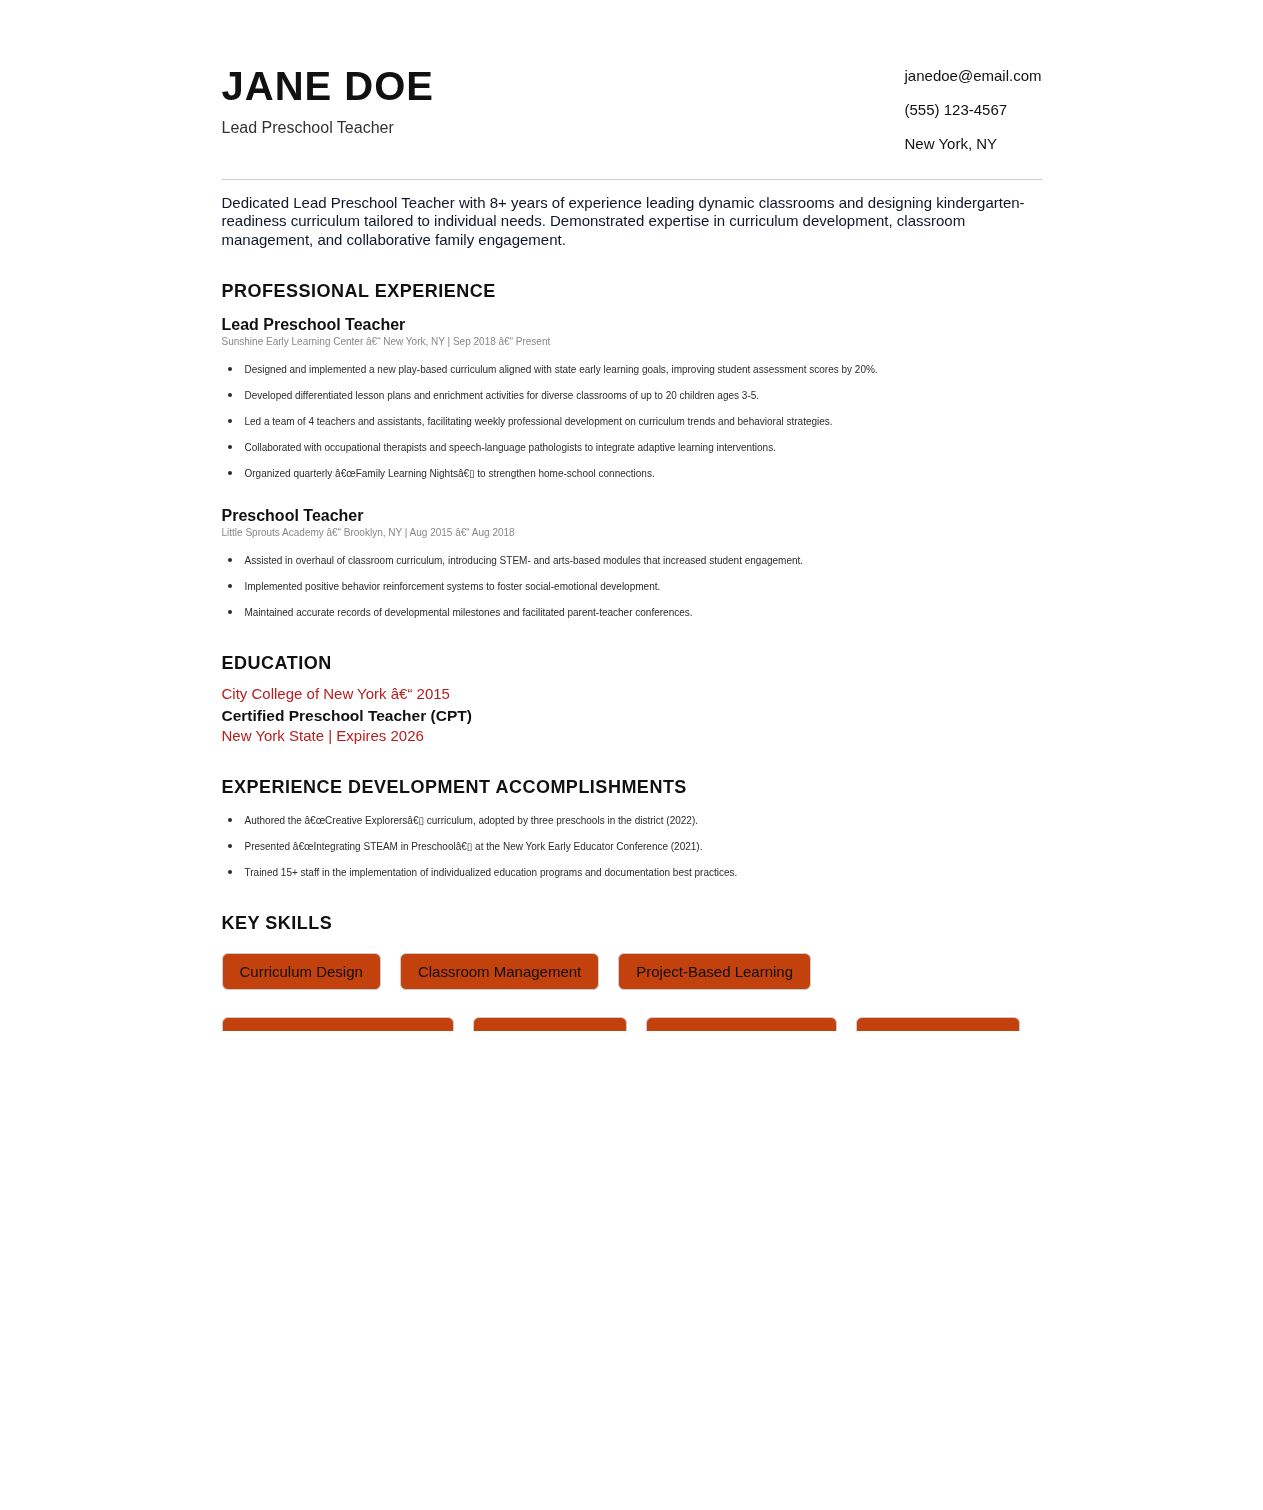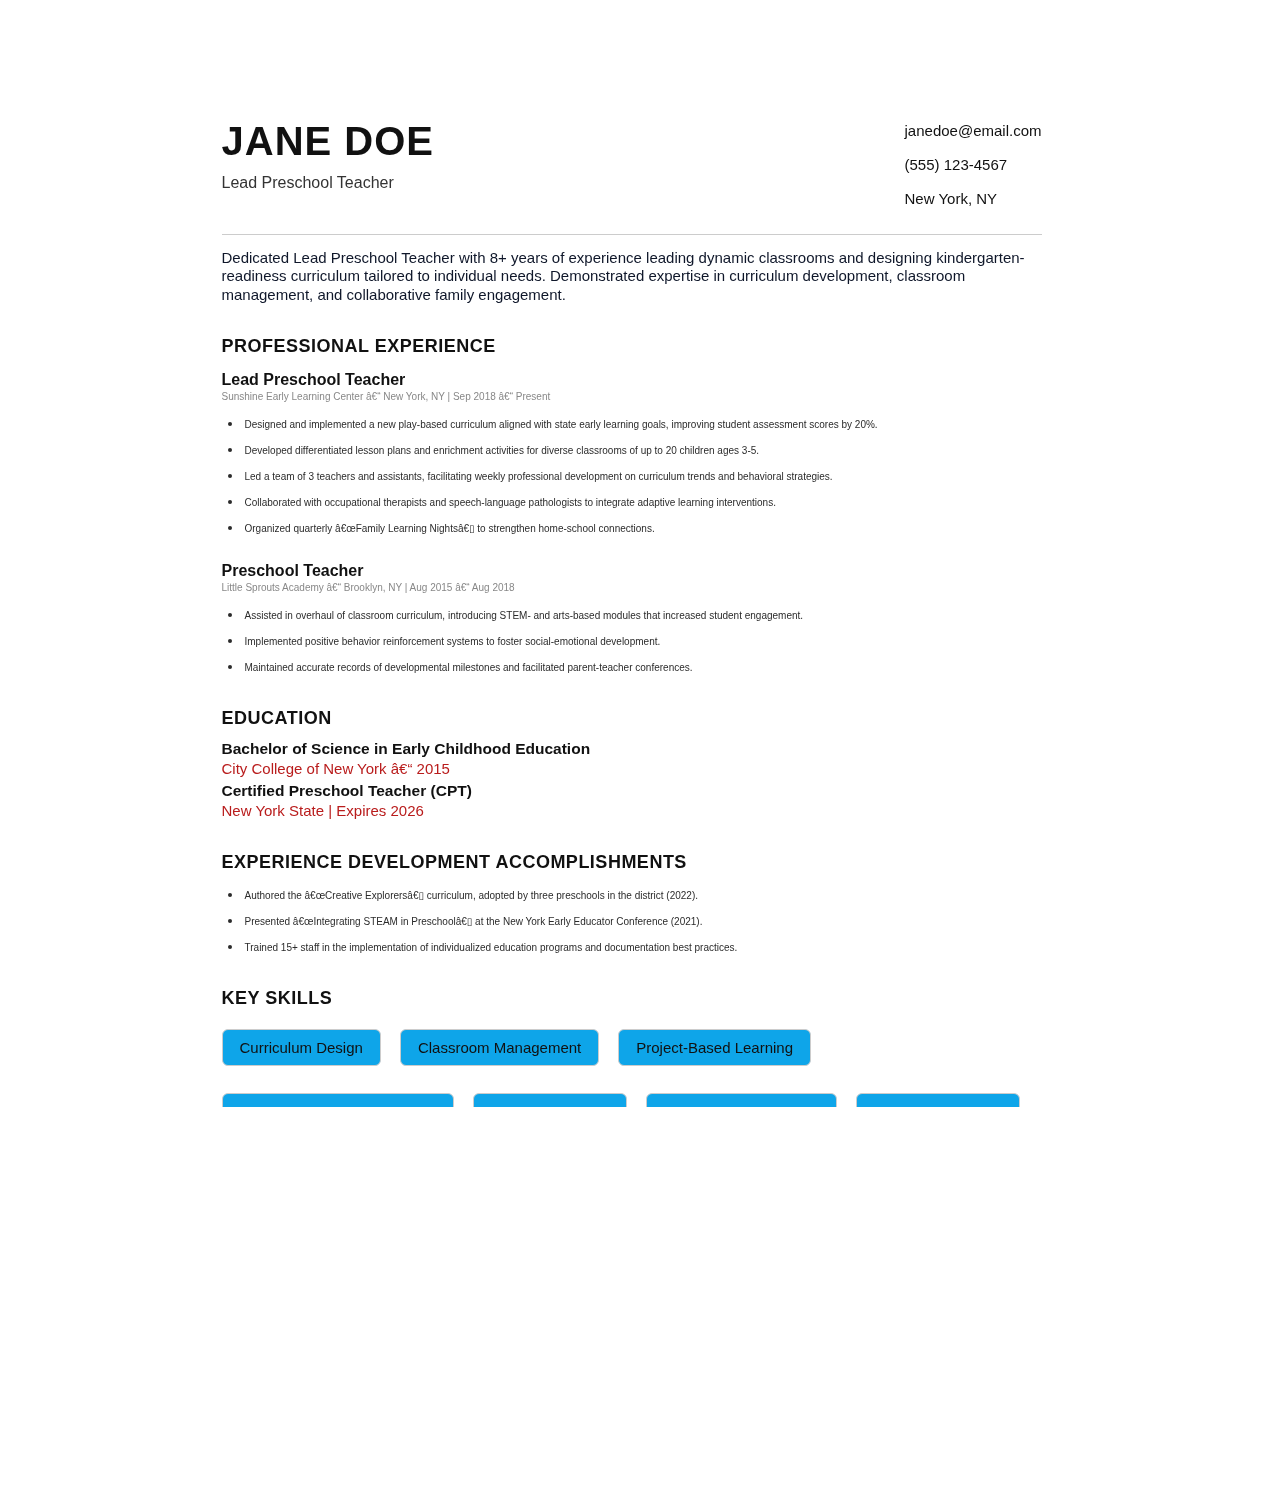--- a/index.html
+++ b/index.html
@@ -9,22 +9,22 @@
   }
   body {
     width: 1263px;
     height: 1510px;
     overflow: hidden;
     font-family: "Liberation Sans", "DejaVu Sans", sans-serif;
     color: #2b2b2b;
   }
   .page {
     width: 820px;
-    margin: 8px auto;
-    padding-top: 112px;
+    margin: 0 auto;
+    padding-top: 65px;
   }
   
   .header {
     display: flex;
     justify-content: space-between;
     align-items: flex-start;
   }
   .name {
     margin: 0;
     font-size: 40px;
@@ -116,21 +116,21 @@
 
   
   .chips-row {
     margin-top: 19px;
     display: flex;
     flex-wrap: wrap;
     gap: 19px;
   }
   .chip {
     box-sizing: border-box;
-    background: #0ea5e9;
+    background: #c2410c;
     border: 1px solid #cccccc;
     border-radius: 6px;
     padding: 8px 17px;
     font-size: 15px;
     line-height: 1.3;
     color: #111111;
     white-space: nowrap;
     height: 37px;
   }
   .chips-cutoff {
@@ -169,21 +169,21 @@
 
     <div class="job">
       <h3 class="job-title">Lead Preschool Teacher</h3>
       <div class="job-meta">Sunshine Early Learning Center â€“ New York, NY | Sep 2018 â€“ Present</div>
       <ul class="bullets">
 
           <li>Designed and implemented a new play-based curriculum aligned with state early learning goals, improving student assessment scores by 20%.</li>
 
           <li>Developed differentiated lesson plans and enrichment activities for diverse classrooms of up to 20 children ages 3-5.</li>
 
-          <li>Led a team of 3 teachers and assistants, facilitating weekly professional development on curriculum trends and behavioral strategies.</li>
+          <li>Led a team of 4 teachers and assistants, facilitating weekly professional development on curriculum trends and behavioral strategies.</li>
 
           <li>Collaborated with occupational therapists and speech-language pathologists to integrate adaptive learning interventions.</li>
 
           <li>Organized quarterly â€œFamily Learning Nightsâ€▯ to strengthen home-school connections.</li>
         </ul>
     </div>
 
     <div class="job">
       <h3 class="job-title">Preschool Teacher</h3>
       <div class="job-meta">Little Sprouts Academy â€“ Brooklyn, NY | Aug 2015 â€“ Aug 2018</div>
@@ -194,21 +194,20 @@
           <li>Implemented positive behavior reinforcement systems to foster social-emotional development.</li>
 
           <li>Maintained accurate records of developmental milestones and facilitated parent-teacher conferences.</li>
         </ul>
     </div>
   </div>
 
   <div>
     <h2 class="section-heading">EDUCATION</h2>
     <div class="edu-item">
-      <h3 class="edu-title">Bachelor of Science in Early Childhood Education</h3>
       <div class="edu-meta">City College of New York â€“ 2015</div>
     </div>
     <div class="edu-item">
       <h3 class="edu-title">Certified Preschool Teacher (CPT)</h3>
       <div class="edu-meta">New York State | Expires 2026</div>
     </div>
   </div>
 
   <div>
     <h2 class="section-heading">EXPERIENCE DEVELOPMENT ACCOMPLISHMENTS</h2>

